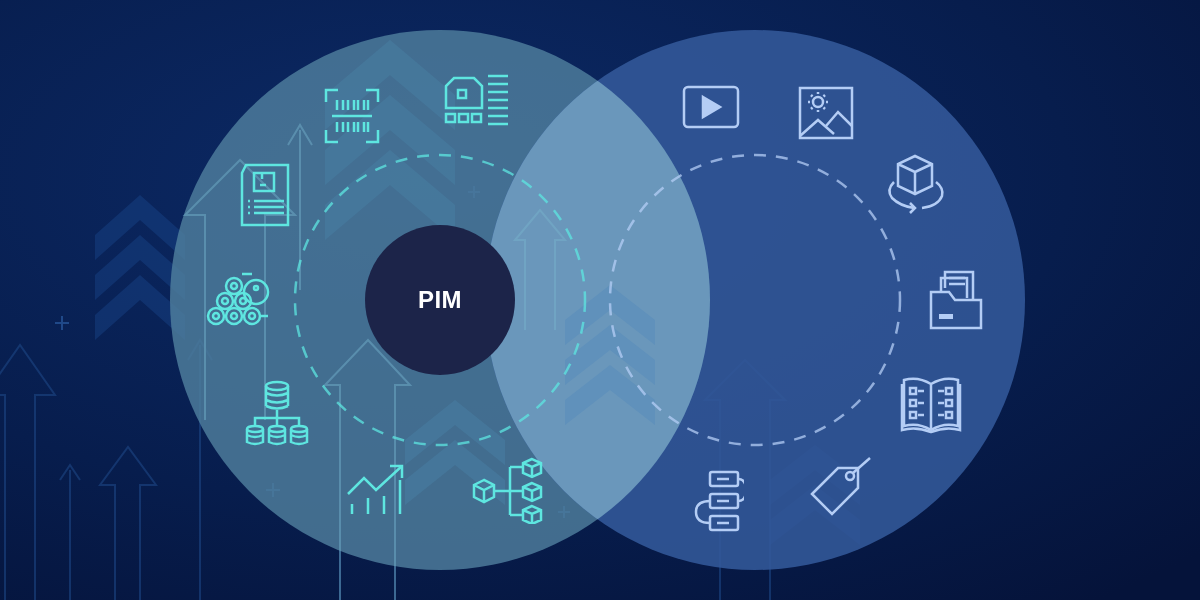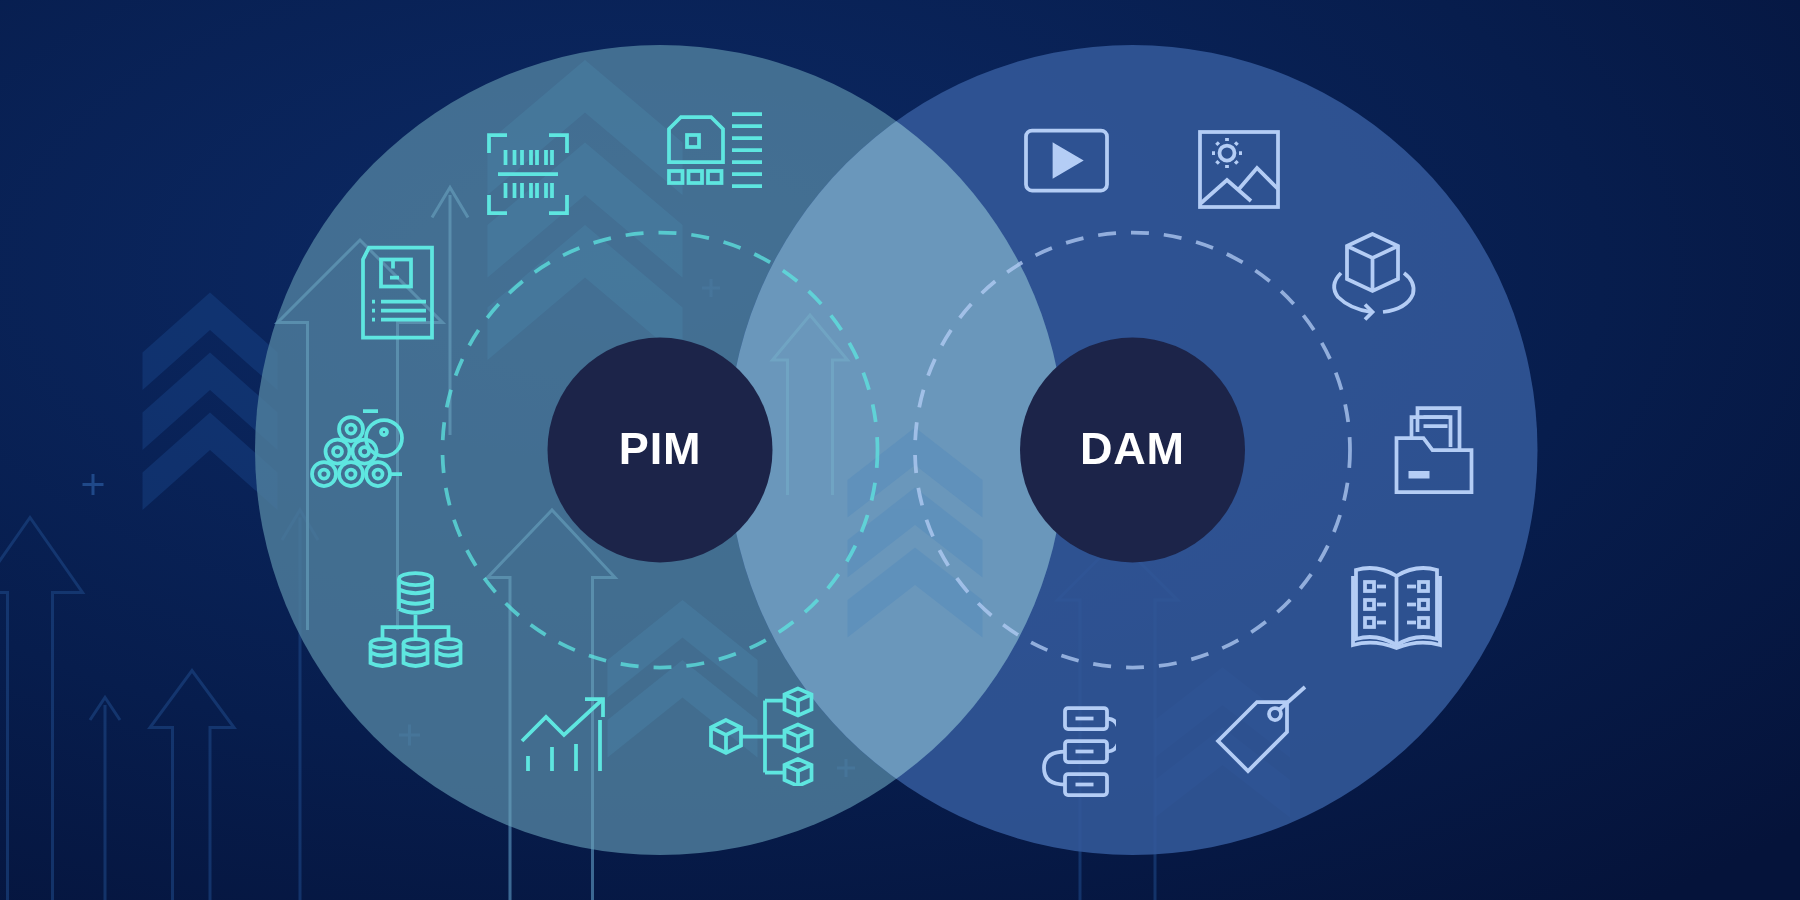--- a/index.html
+++ b/index.html
@@ -7,21 +7,21 @@
       width: 1200px; height: 600px; overflow: hidden;
       background: #061a45;
       font-family: "Liberation Sans", sans-serif;
     }
     .stage { position: relative; width: 1200px; height: 600px; }
     svg.full { position: absolute; left: 0; top: 0; width: 1200px; height: 600px; }
     .hub {
       position: absolute; width: 150px; height: 150px; border-radius: 50%;
       background: #1c2449;
       display: flex; align-items: center; justify-content: center;
-      color: #ffffff; font-weight: 700; font-size: 30px; letter-spacing: 0.5px;
+      color: #ffffff; font-weight: 700; font-size: 24px; letter-spacing: 0.5px;
     }
     .icon { position: absolute; }
   </style>
 </head>
 <body>
 
 <div class="stage">
 
   <svg class="full" viewBox="0 0 1200 600">
     <defs>
@@ -92,23 +92,20 @@
       <path d="M340 600 L340 385 L325 385 L368 340 L410 385 L395 385 L395 600"></path>
       <path d="M525 330 L525 240 L515 240 L540 210 L565 240 L555 240 L555 330"></path>
     </g>
 
     <circle cx="440" cy="300" r="145" fill="none" stroke="#5ee6e0" stroke-opacity="0.75" stroke-width="2.5" stroke-dasharray="12 10"></circle>
     <circle cx="755" cy="300" r="145" fill="none" stroke="#b4cdf5" stroke-opacity="0.75" stroke-width="2.5" stroke-dasharray="12 10"></circle>
   </svg>
 
   <div class="hub" style="left:365px; top:225px;">
     <span>PIM</span>
-  </div>
-  <div class="hub" style="left:680px; top:225px;">
-    <span>DAM</span>
   </div>
 
   <svg class="icon" style="left:322px; top:86px;" width="60" height="60" viewBox="0 0 60 60">
     <g fill="none" stroke="#5ee6e0" stroke-width="2.5">
       <path d="M4 16 V4 H16 M44 4 H56 V16 M56 44 V56 H44 M16 56 H4 V44"></path>
       <path d="M10 30 H50"></path>
       <path d="M15 14 V24 M21 14 V24 M26 14 V24 M32 14 V24 M36 14 V24 M42 14 V24 M46 14 V24"></path>
       <path d="M15 36 V46 M21 36 V46 M26 36 V46 M32 36 V46 M36 36 V46 M42 36 V46 M46 36 V46"></path>
     </g>
   </svg>

